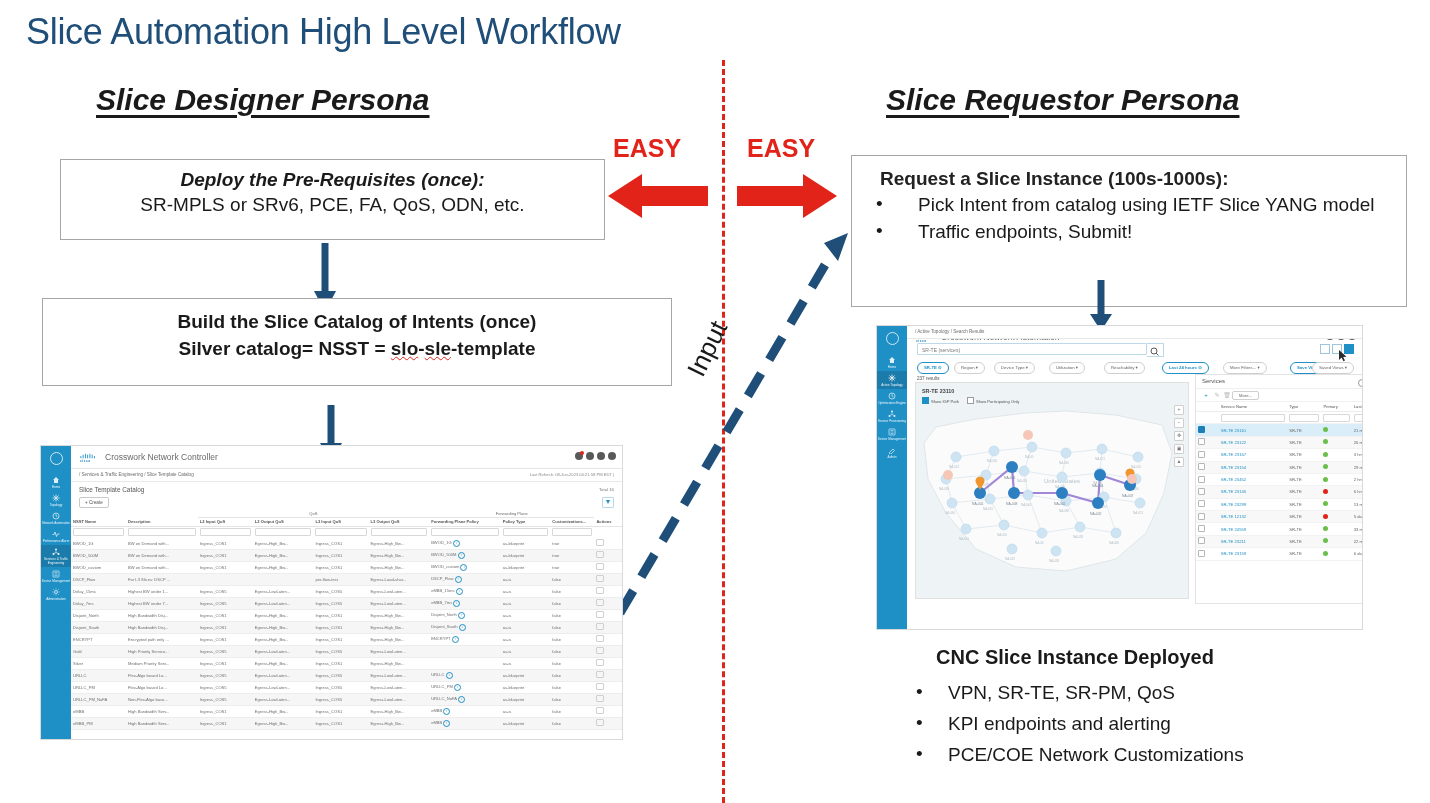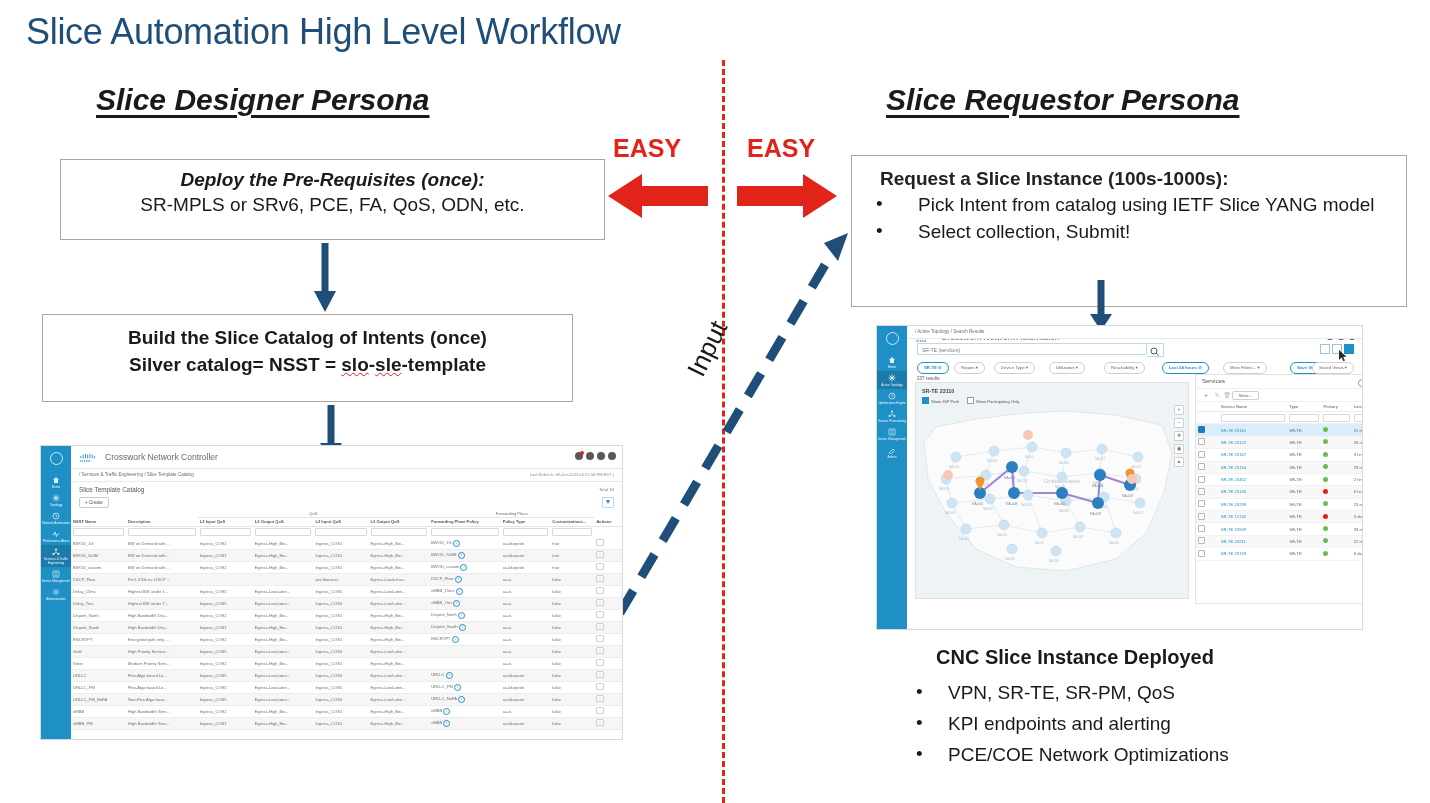--- a/index.html
+++ b/index.html
@@ -35,21 +35,21 @@
   #easy-label{left:747px;top:134px;}
   .red-arrow{position:absolute;}
   #red-arrow-left{left:608px;top:172px;}
   #red-arrow-right{left:737px;top:172px;}
 
   
   .wbox{
     position:absolute;background:#fff;border:1px solid #A6A6A6;box-sizing:border-box;
   }
   #box-prereq{left:60px;top:159px;width:545px;height:81px;}
-  #box-catalog{left:42px;top:314px;width:531px;height:88px;}
+  #box-catalog{left:42px;top:298px;width:630px;height:88px;}
   #box-request{left:851px;top:155px;width:556px;height:152px;}
 
   .box-h{
     font-size:19px;font-weight:700;color:#1a1a1a;text-align:center;white-space:nowrap;
   }
   .box-sub{font-size:19px;color:#1a1a1a;text-align:center;white-space:nowrap;}
   #prereq-title{margin-top:9px;font-style:italic;}
   #prereq-sub{margin-top:3px;}
   #catalog-l1{margin-top:12px;}
   #catalog-l2{margin-top:5px;}
@@ -253,21 +253,21 @@
 
   <svg class="blue-arrow-v" style="left:318px;top:405px;" width="26" height="58">
     <line x1="13" y1="0" x2="13" y2="40" stroke="#1F4E79" stroke-width="7"></line>
     <polygon points="13,57 2,38 24,38" fill="#1F4E79"></polygon>
   </svg>
 
   <div id="box-request" class="wbox">
     <div id="request-title">Request a Slice Instance (100s-1000s):</div>
     <ul class="bullets">
       <li>Pick Intent from catalog using IETF Slice YANG model</li>
-      <li>Select collection, Submit!</li>
+      <li>Traffic endpoints, Submit!</li>
     </ul>
   </div>
 
   <svg class="blue-arrow-v" style="left:1088px;top:280px;" width="26" height="52">
     <line x1="13" y1="0" x2="13" y2="36" stroke="#1F4E79" stroke-width="7"></line>
     <polygon points="13,51 2,34 24,34" fill="#1F4E79"></polygon>
   </svg>
 
   <svg id="input-arrow" width="260" height="400">
     <line x1="20" y1="388" x2="232" y2="28" stroke="#1F4E79" stroke-width="9" stroke-dasharray="26 16" stroke-linecap="butt"></line>
@@ -965,16 +965,16 @@
             </tbody>
         </table>
       </div>
     </div>
   </div>
 
   <div id="cnc-caption">CNC Slice Instance Deployed</div>
   <ul class="bullets" id="cnc-bullets">
     <li>VPN, SR-TE, SR-PM, QoS</li>
     <li>KPI endpoints and alerting</li>
-    <li>PCE/COE Network Optimizations</li>
+    <li>PCE/COE Network Customizations</li>
   </ul>
 
 </div>
 
 </body></html>

